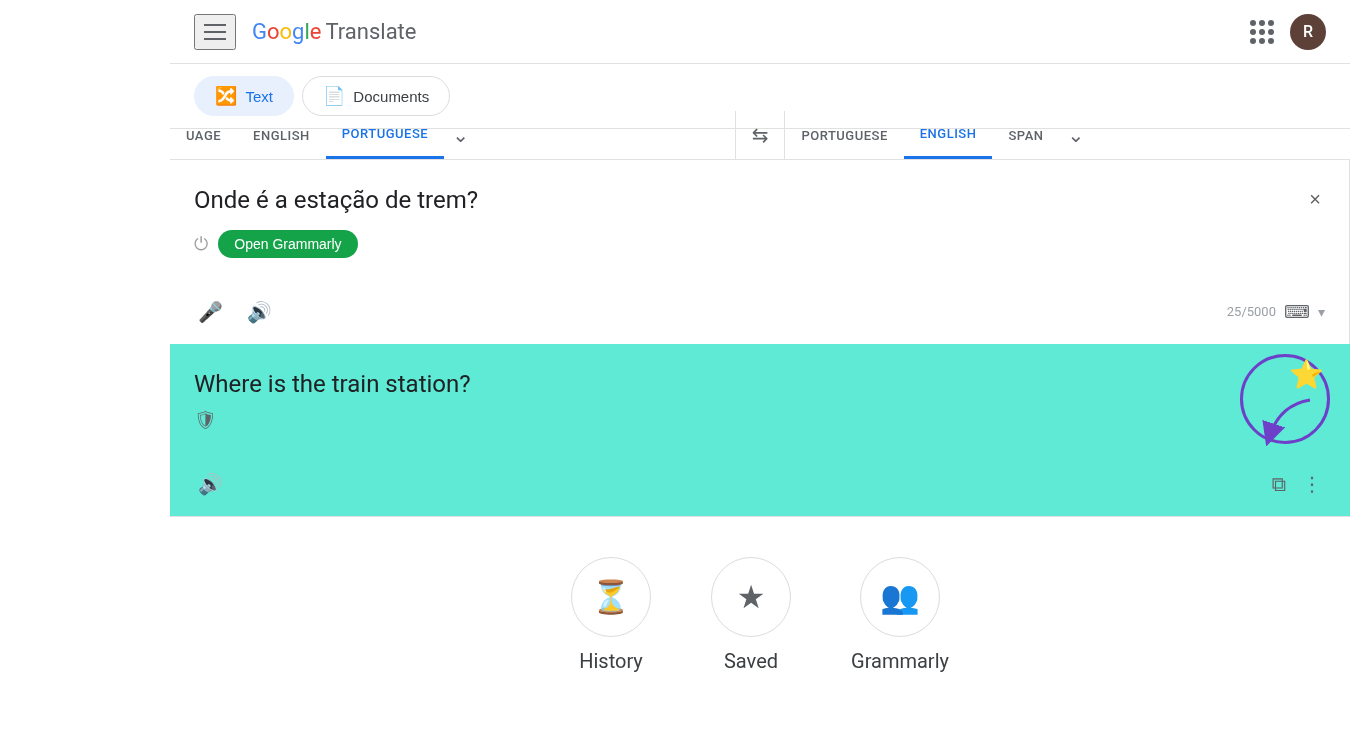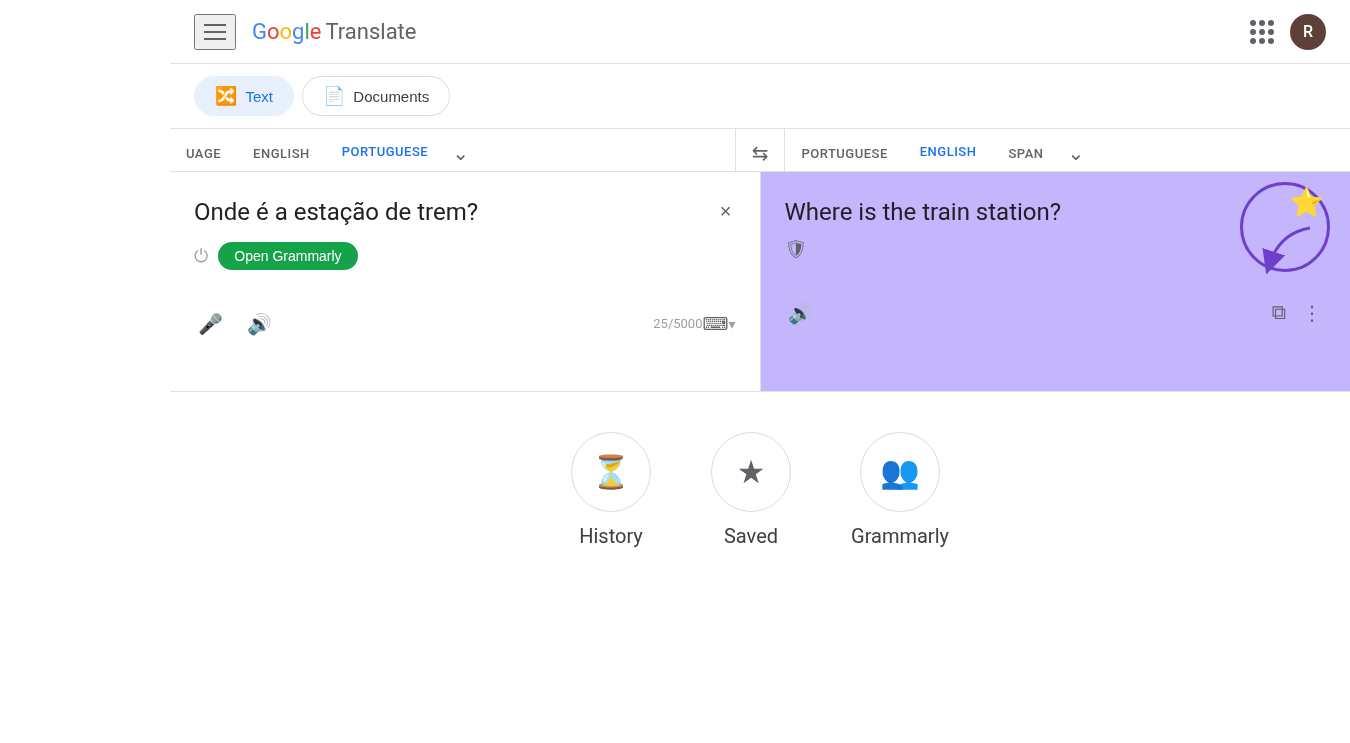--- a/index.html
+++ b/index.html
@@ -118,24 +118,24 @@
       border-color: #e8f0fe;
       color: #1a73e8;
     }
     .tab-icon {
       font-size: 18px;
     }
 
     
     .lang-bar {
       display: flex;
-      align-items: flex-start;
+      align-items: flex-end;
       border-top: 1px solid #e0e0e0;
       border-bottom: 1px solid #e0e0e0;
-      height: 44px;
+      height: 32px;
       margin-left: 170px;
     }
     .lang-section {
       display: flex;
       align-items: center;
       flex: 1;
     }
     .lang-item {
       padding: 0 16px;
       font-size: 13px;
@@ -174,20 +174,21 @@
       align-items: center;
       flex: 1;
     }
 
     
     .translate-area {
       display: flex;
       min-height: 220px;
       margin-left: 170px;
       border-bottom: 1px solid #e0e0e0;
+      flex-direction: column;
     }
     .source-panel {
       flex: 1;
       padding: 24px 24px 16px;
       position: relative;
       border-right: 1px solid #e0e0e0;
       background: #fff;
     }
     .source-text {
       font-size: 24px;
@@ -249,32 +250,33 @@
       cursor: pointer;
       color: #5f6368;
       font-size: 20px;
       padding: 4px;
     }
     .char-count {
       font-size: 13px;
       color: #9aa0a6;
       display: flex;
       align-items: center;
+      gap: 8px;
     }
     .keyboard-icon {
       font-size: 18px;
       color: #5f6368;
       cursor: pointer;
     }
 
     
     .target-panel {
       flex: 1;
       padding: 24px 24px 16px;
-      background: #c4b5fd;
+      background: #5eead4;
       position: relative;
     }
     .target-text {
       font-size: 24px;
       font-weight: 400;
       color: #202124;
       line-height: 1.4;
     }
     .target-text-row {
       display: flex;

